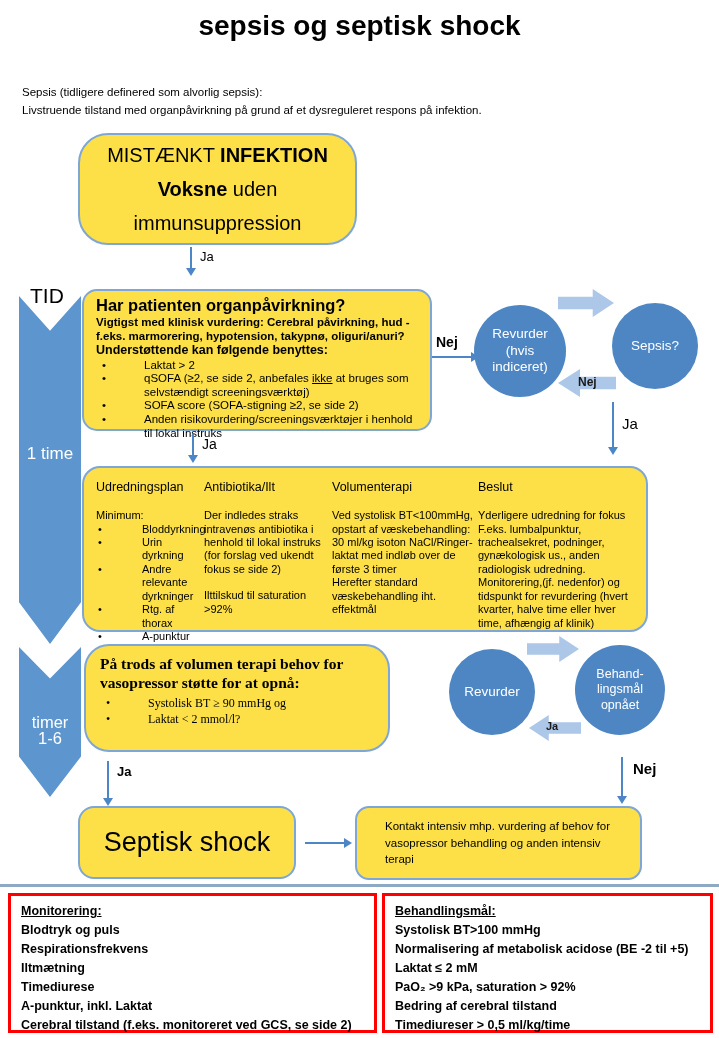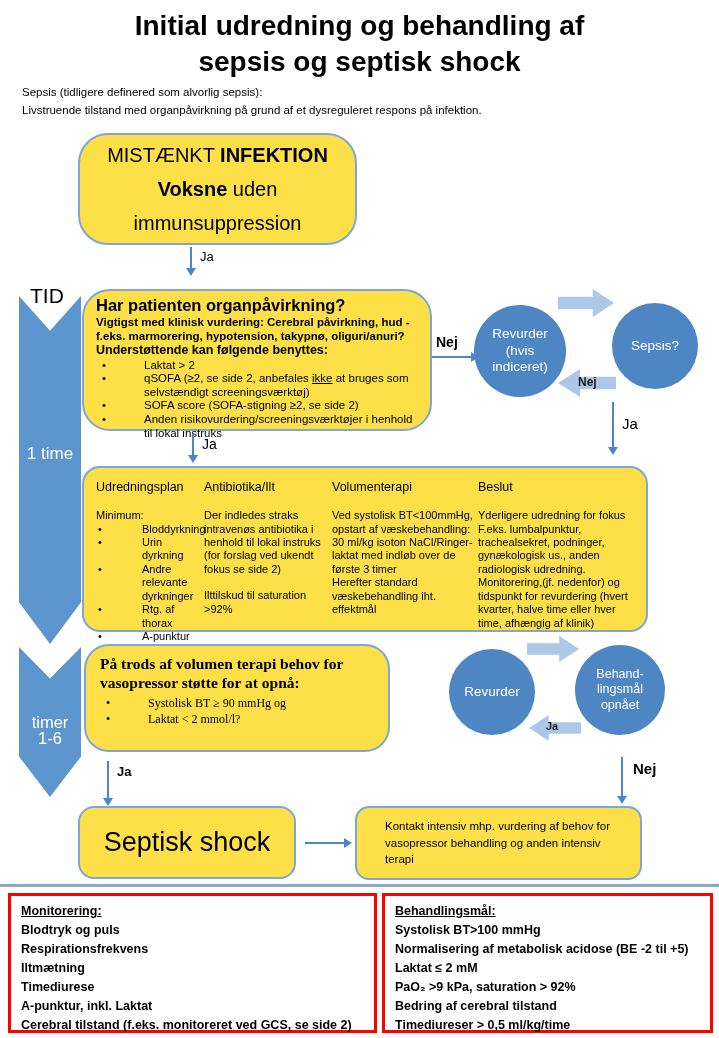--- a/index.html
+++ b/index.html
@@ -13,21 +13,21 @@
 
   
   .fbox{position:absolute;background:#fde047;border:2px solid #7EA6D6;box-sizing:border-box;}
 
   
   .box-infection{left:78px;top:133px;width:279px;height:112px;border-radius:30px;
                  display:flex;flex-direction:column;justify-content:center;align-items:center;
                  font-size:20px;line-height:1.7;text-align:center;}
 
   
-  .box-organ{left:82px;top:289px;width:350px;height:142px;border-radius:28px;padding:5px 8px 4px 12px;}
+  .box-organ{left:82px;top:289px;width:350px;height:142px;border-radius:15px;padding:5px 8px 4px 12px;}
   .box-organ .h{font-size:16.5px;font-weight:bold;margin-bottom:1px;}
   .box-organ .em{font-size:11.5px;font-weight:bold;line-height:1.18;}
   .box-organ .sup{font-size:12.5px;font-weight:bold;line-height:1.25;}
   .box-organ .bl{font-size:11.5px;line-height:1.18;}
 
   .bullet{display:flex;}
   .bullet::before{content:"\2022";flex:0 0 16px;padding-left:6px;box-sizing:border-box;}
   .bullet>span{flex:1;padding-left:32px;}
 
   
@@ -98,21 +98,20 @@
 
   .u{text-decoration:underline;}
   .b{font-weight:bold;}
 </style>
 </head>
 <body>
 
 <div class="canvas">
 
   <div class="page-title">
-    <div>Initial udredning og behandling af</div>
     <div>sepsis og septisk shock</div>
   </div>
 
   <div class="intro">
     <div>Sepsis (tidligere definered som alvorlig sepsis):</div>
     <div>Livstruende tilstand med organpåvirkning på grund af et dysreguleret respons på infektion.</div>
   </div>
 
   <div class="fbox box-infection">
     <div><span>MISTÆNKT </span><span class="b">INFEKTION</span></div>

